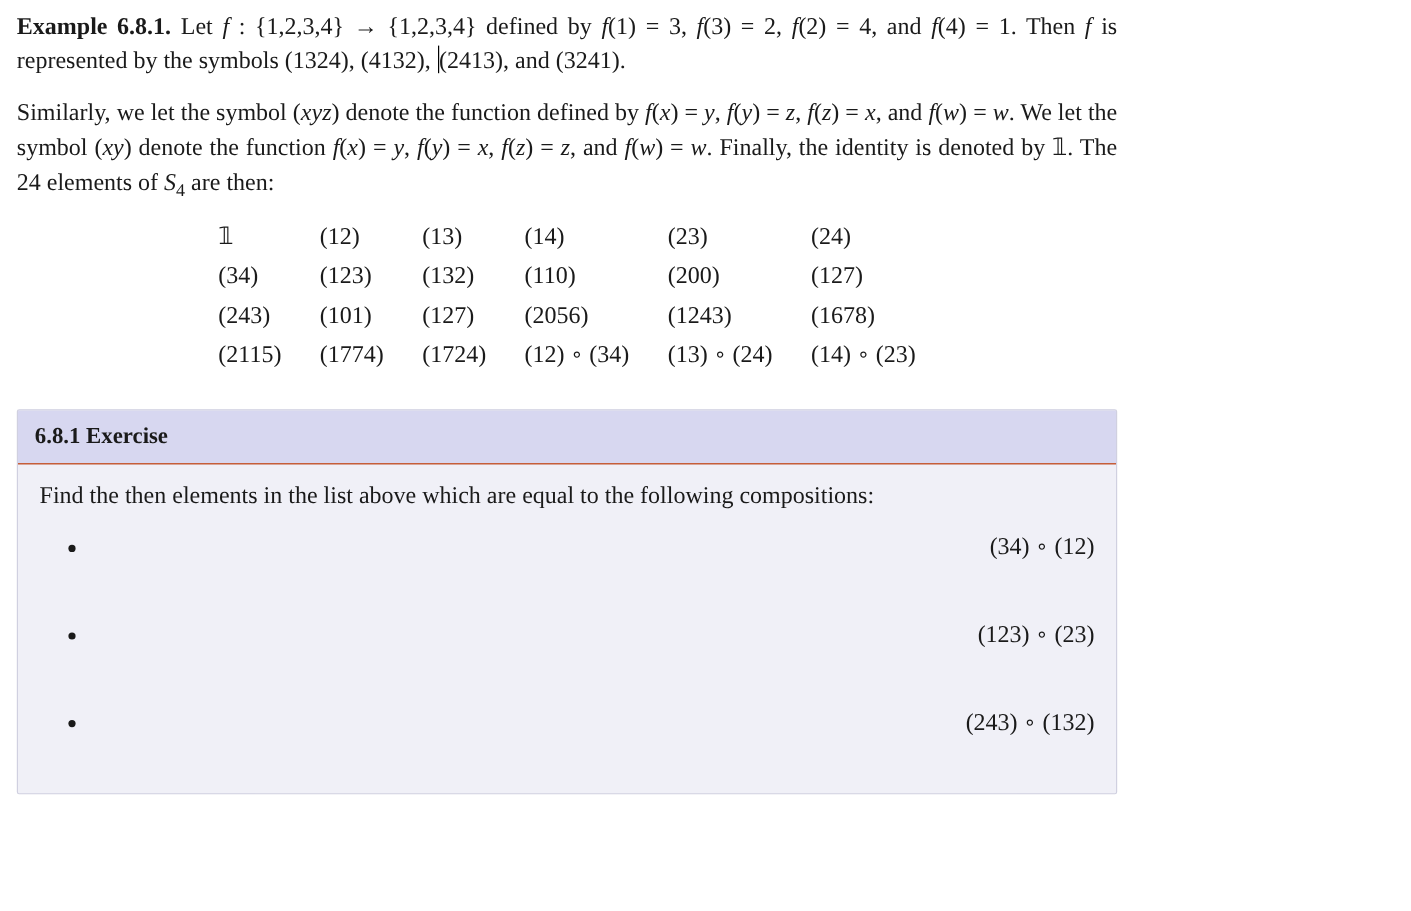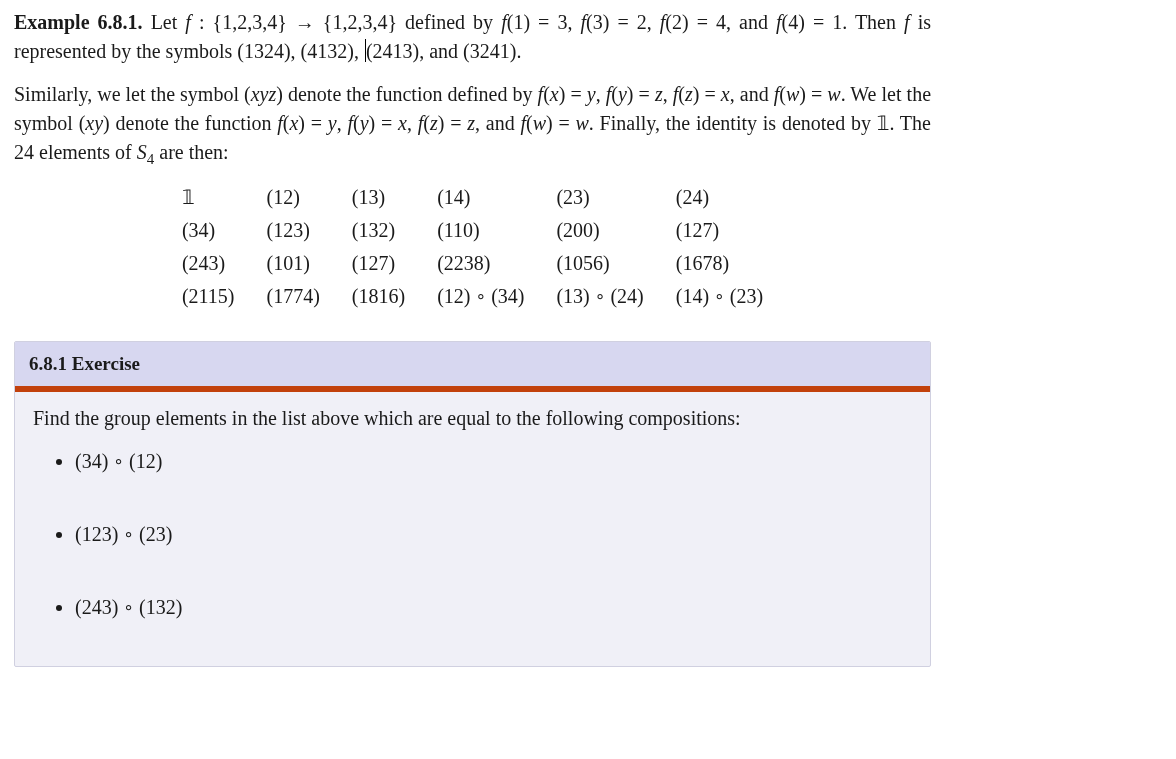--- a/index.html
+++ b/index.html
@@ -48,37 +48,38 @@
     background: #f0f0f7;
     border: 1px solid #d0d0e0;
     border-radius: 2px;
     overflow: hidden;
   }
   .exercise-header {
     background: #d7d7f0;
     padding: 8px 14px;
     font-weight: bold;
     font-size: 19px;
-    border-bottom: 6px solid #c2410c;
+    border-bottom: 1px solid #c2410c;
   }
   .exercise-body {
     padding: 12px 18px 0 18px;
   }
   .exercise-body p {
     text-align: left;
     margin-bottom: 14px;
   }
   ul.comps {
     list-style: disc;
     padding-left: 42px;
     margin: 0;
   }
   ul.comps li {
     margin-bottom: 44px;
     font-size: 20px;
+    text-align: right;
   }
   .compose {
     font-size: 0.85em;
     vertical-align: 0.05em;
   }
   .cursor {
     display: inline-block;
     width: 0;
     border-left: 1.3px solid #000;
     height: 1.15em;
@@ -113,39 +114,39 @@
           <td>(123)</td>
           <td>(132)</td>
           <td>(110)</td>
           <td>(200)</td>
           <td>(127)</td>
         </tr>
         <tr>
           <td>(243)</td>
           <td>(101)</td>
           <td>(127)</td>
-          <td>(2238)</td>
-          <td>(1056)</td>
+          <td>(2056)</td>
+          <td>(1243)</td>
           <td>(1678)</td>
         </tr>
         <tr>
           <td>(2115)</td>
           <td>(1774)</td>
-          <td>(1816)</td>
+          <td>(1724)</td>
           <td>(12) <span class="compose">∘</span> (34)</td>
           <td>(13) <span class="compose">∘</span> (24)</td>
           <td>(14) <span class="compose">∘</span> (23)</td>
         </tr>
       </tbody>
   </table>
 
   <div class="exercise-box">
     <div class="exercise-header">6.8.1 Exercise</div>
     <div class="exercise-body">
-      <p>Find the group elements in the list above which are equal to the following compositions:</p>
+      <p>Find the then elements in the list above which are equal to the following compositions:</p>
       <ul class="comps">
           <li>(34) <span class="compose">∘</span> (12)</li>
           <li>(123) <span class="compose">∘</span> (23)</li>
           <li>(243) <span class="compose">∘</span> (132)</li>
         </ul>
     </div>
   </div>
 
 </div>
 

